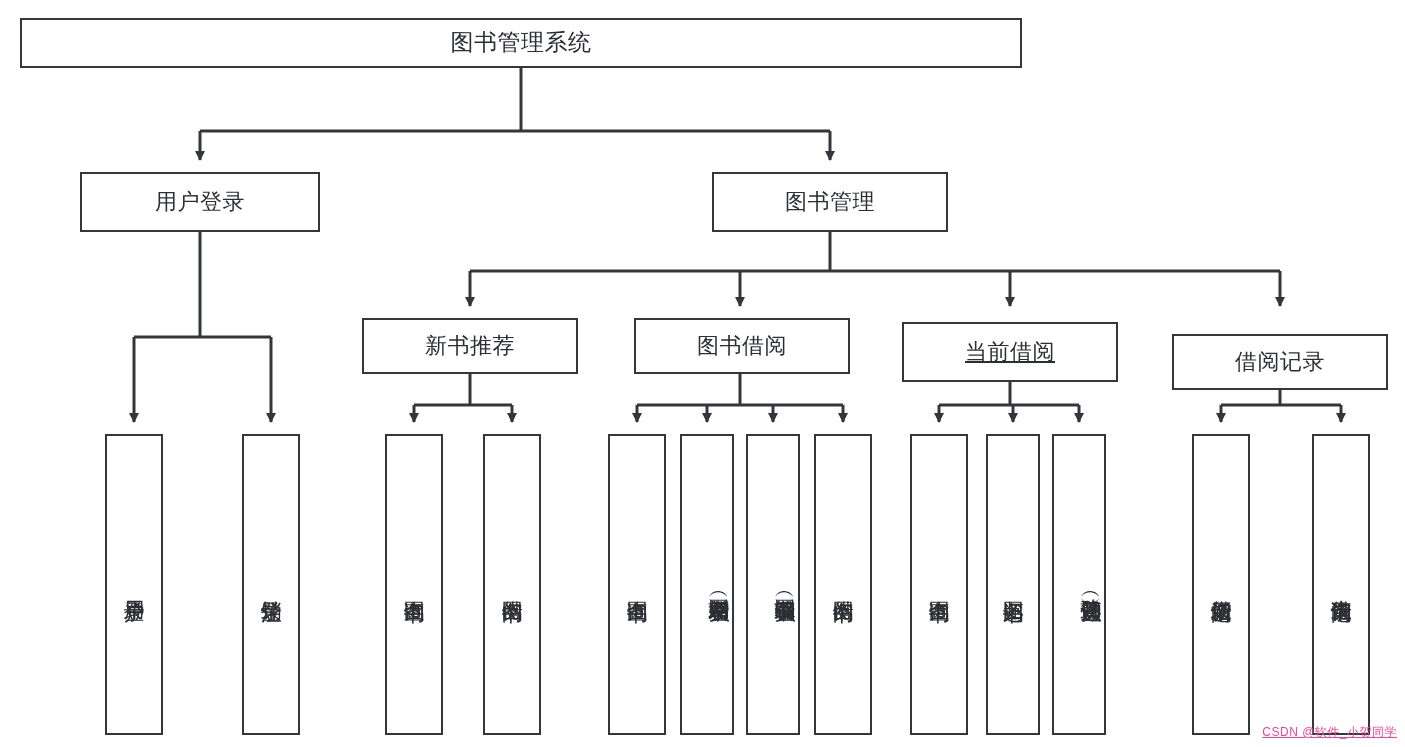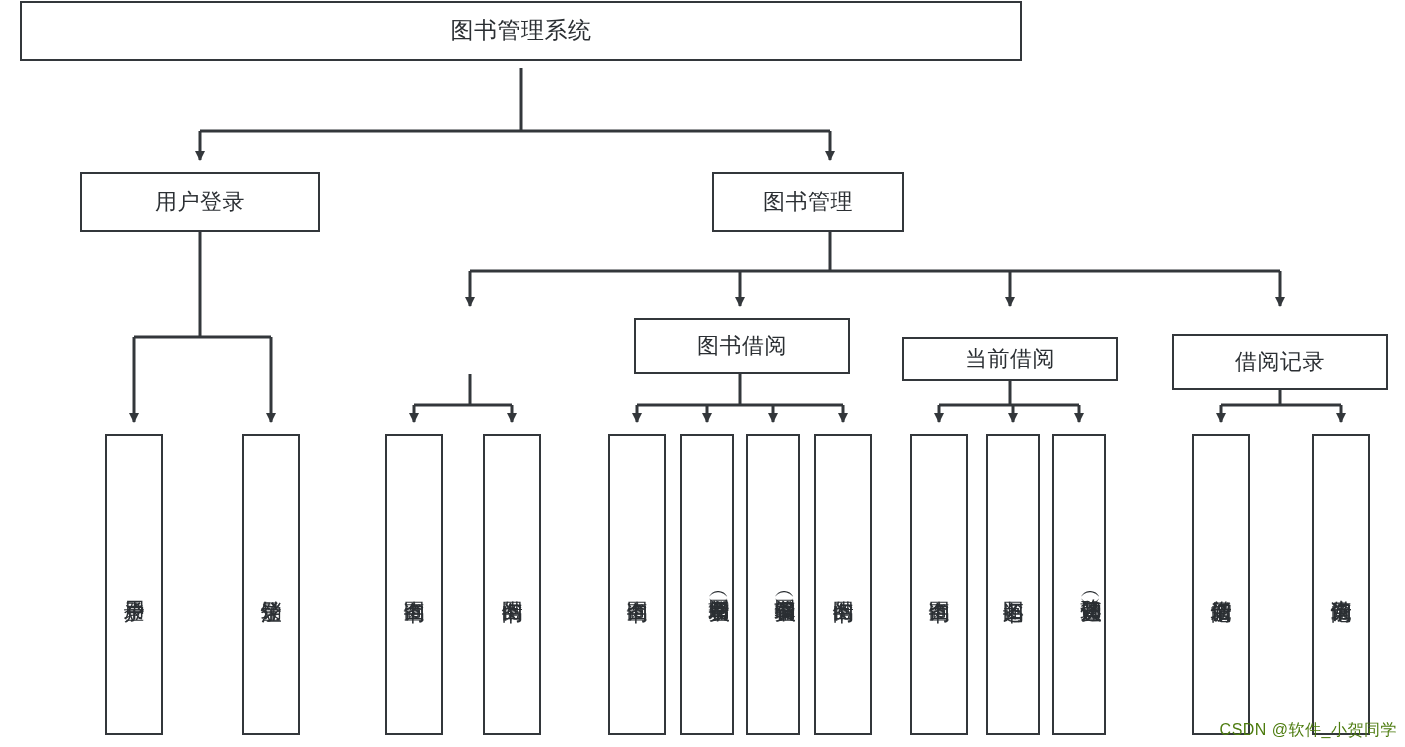--- a/index.html
+++ b/index.html
@@ -55,24 +55,25 @@
     align-items: flex-start;
     justify-content: center;
   }
   .node.vert.midalign {
     align-items: center;
   }
   .watermark {
     position: absolute;
     right: 8px;
     bottom: 6px;
-    font-size: 16px;
-    color: #4d7c0f;
+    font-size: 12px;
+    color: #ec4899;
     letter-spacing: 0.5px;
     white-space: nowrap;
+    text-decoration: underline;
   }
 </style>
 </head>
 <body>
 
 <div id="canvas">
 
   <svg id="edges" viewBox="0 0 1405 747" xmlns="http://www.w3.org/2000/svg">
     <defs>
       <marker id="arrow" markerWidth="12" markerHeight="12" refX="9" refY="5" orient="auto" markerUnits="userSpaceOnUse">
@@ -116,27 +117,28 @@
       <path d="M1013,405 L1013,422" marker-end="url(#arrow)"></path>
       <path d="M1079,405 L1079,422" marker-end="url(#arrow)"></path>
 
       <path d="M1280,374 L1280,405"></path>
       <path d="M1221,405 L1341,405"></path>
       <path d="M1221,405 L1221,422" marker-end="url(#arrow)"></path>
       <path d="M1341,405 L1341,422" marker-end="url(#arrow)"></path>
     </g>
   </svg>
 
-  <div class="node horiz root" style="left:20px;top:1px;width:1002px;height:60px;">图书管理系统</div>
+  <div class="node horiz root" style="left:20px;top:18px;width:1002px;height:50px;">图书管理系统</div>
 
   <div class="node horiz" style="left:80px;top:172px;width:240px;height:60px;">用户登录</div>
-  <div class="node horiz" style="left:712px;top:172px;width:192px;height:60px;">图书管理</div>
+  <div class="node horiz" style="left:712px;top:172px;width:236px;height:60px;">图书管理</div>
 
+  <div class="node horiz" style="left:362px;top:318px;width:216px;height:56px;">新书推荐</div>
   <div class="node horiz" style="left:634px;top:318px;width:216px;height:56px;">图书借阅</div>
-  <div class="node horiz" style="left:902px;top:337px;width:216px;height:44px;">当前借阅</div>
+  <div class="node horiz" style="left:902px;top:322px;width:216px;height:60px;text-decoration:underline;">当前借阅</div>
   <div class="node horiz" style="left:1172px;top:318px;width:216px;height:56px;margin-top:16px;">借阅记录</div>
 
   <div class="node vert midalign" style="left:105px;top:434px;width:58px;height:301px;">用户登录</div>
   <div class="node vert midalign" style="left:242px;top:434px;width:58px;height:301px;">注销登录</div>
 
   <div class="node vert midalign" style="left:385px;top:434px;width:58px;height:301px;">查询图书</div>
   <div class="node vert midalign" style="left:483px;top:434px;width:58px;height:301px;">借阅图书</div>
 
   <div class="node vert midalign" style="left:608px;top:434px;width:58px;height:301px;">查询图书</div>
   <div class="node vert" style="left:680px;top:434px;width:54px;height:301px;">新增图书（管理员）</div>

